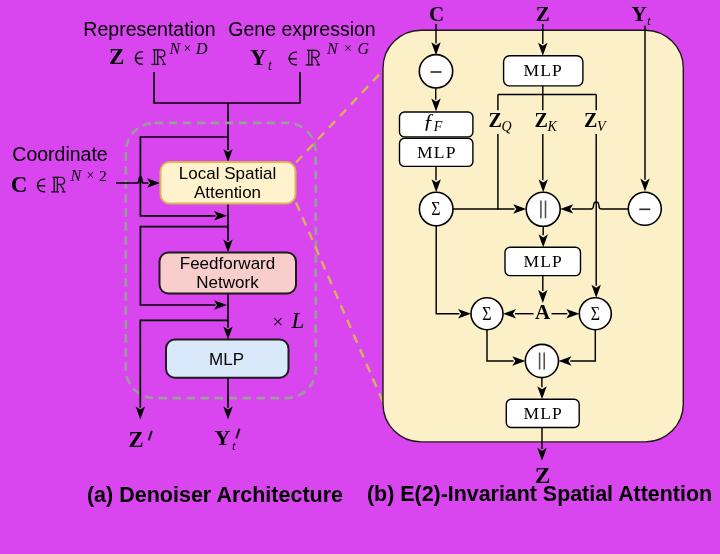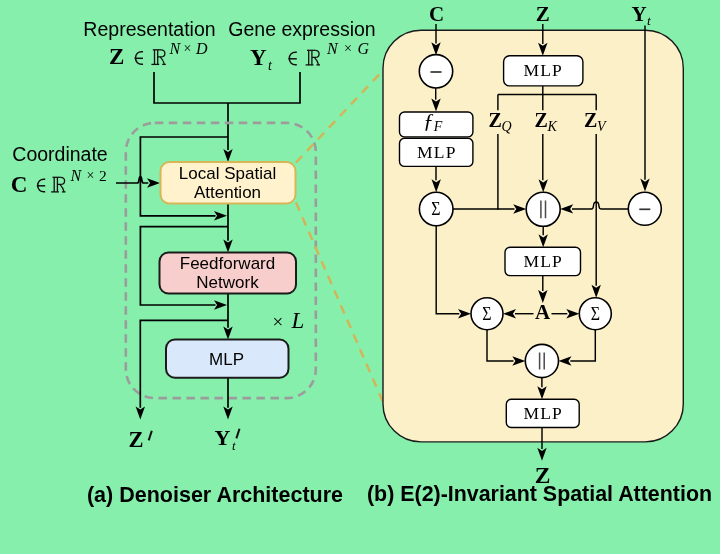--- a/index.html
+++ b/index.html
@@ -1,16 +1,16 @@
 <!DOCTYPE html>
 <html><head>
 <meta charset="utf-8">
 <style>
   html,body{margin:0;padding:0;background:#fff;}
-  #stage{position:relative;width:720px;height:554px;background:#86efac;overflow:hidden;}
+  #stage{position:relative;width:720px;height:554px;background:#d946ef;overflow:hidden;}
   svg{position:absolute;left:0;top:0;}
   text{fill:#000;}
   .s{font-family:"Liberation Sans",sans-serif;}
   .r{font-family:"Liberation Serif",serif;}
   .b{font-weight:bold;}
   .i{font-style:italic;}
 </style>
 </head>
 <body>
 <div id="stage">

